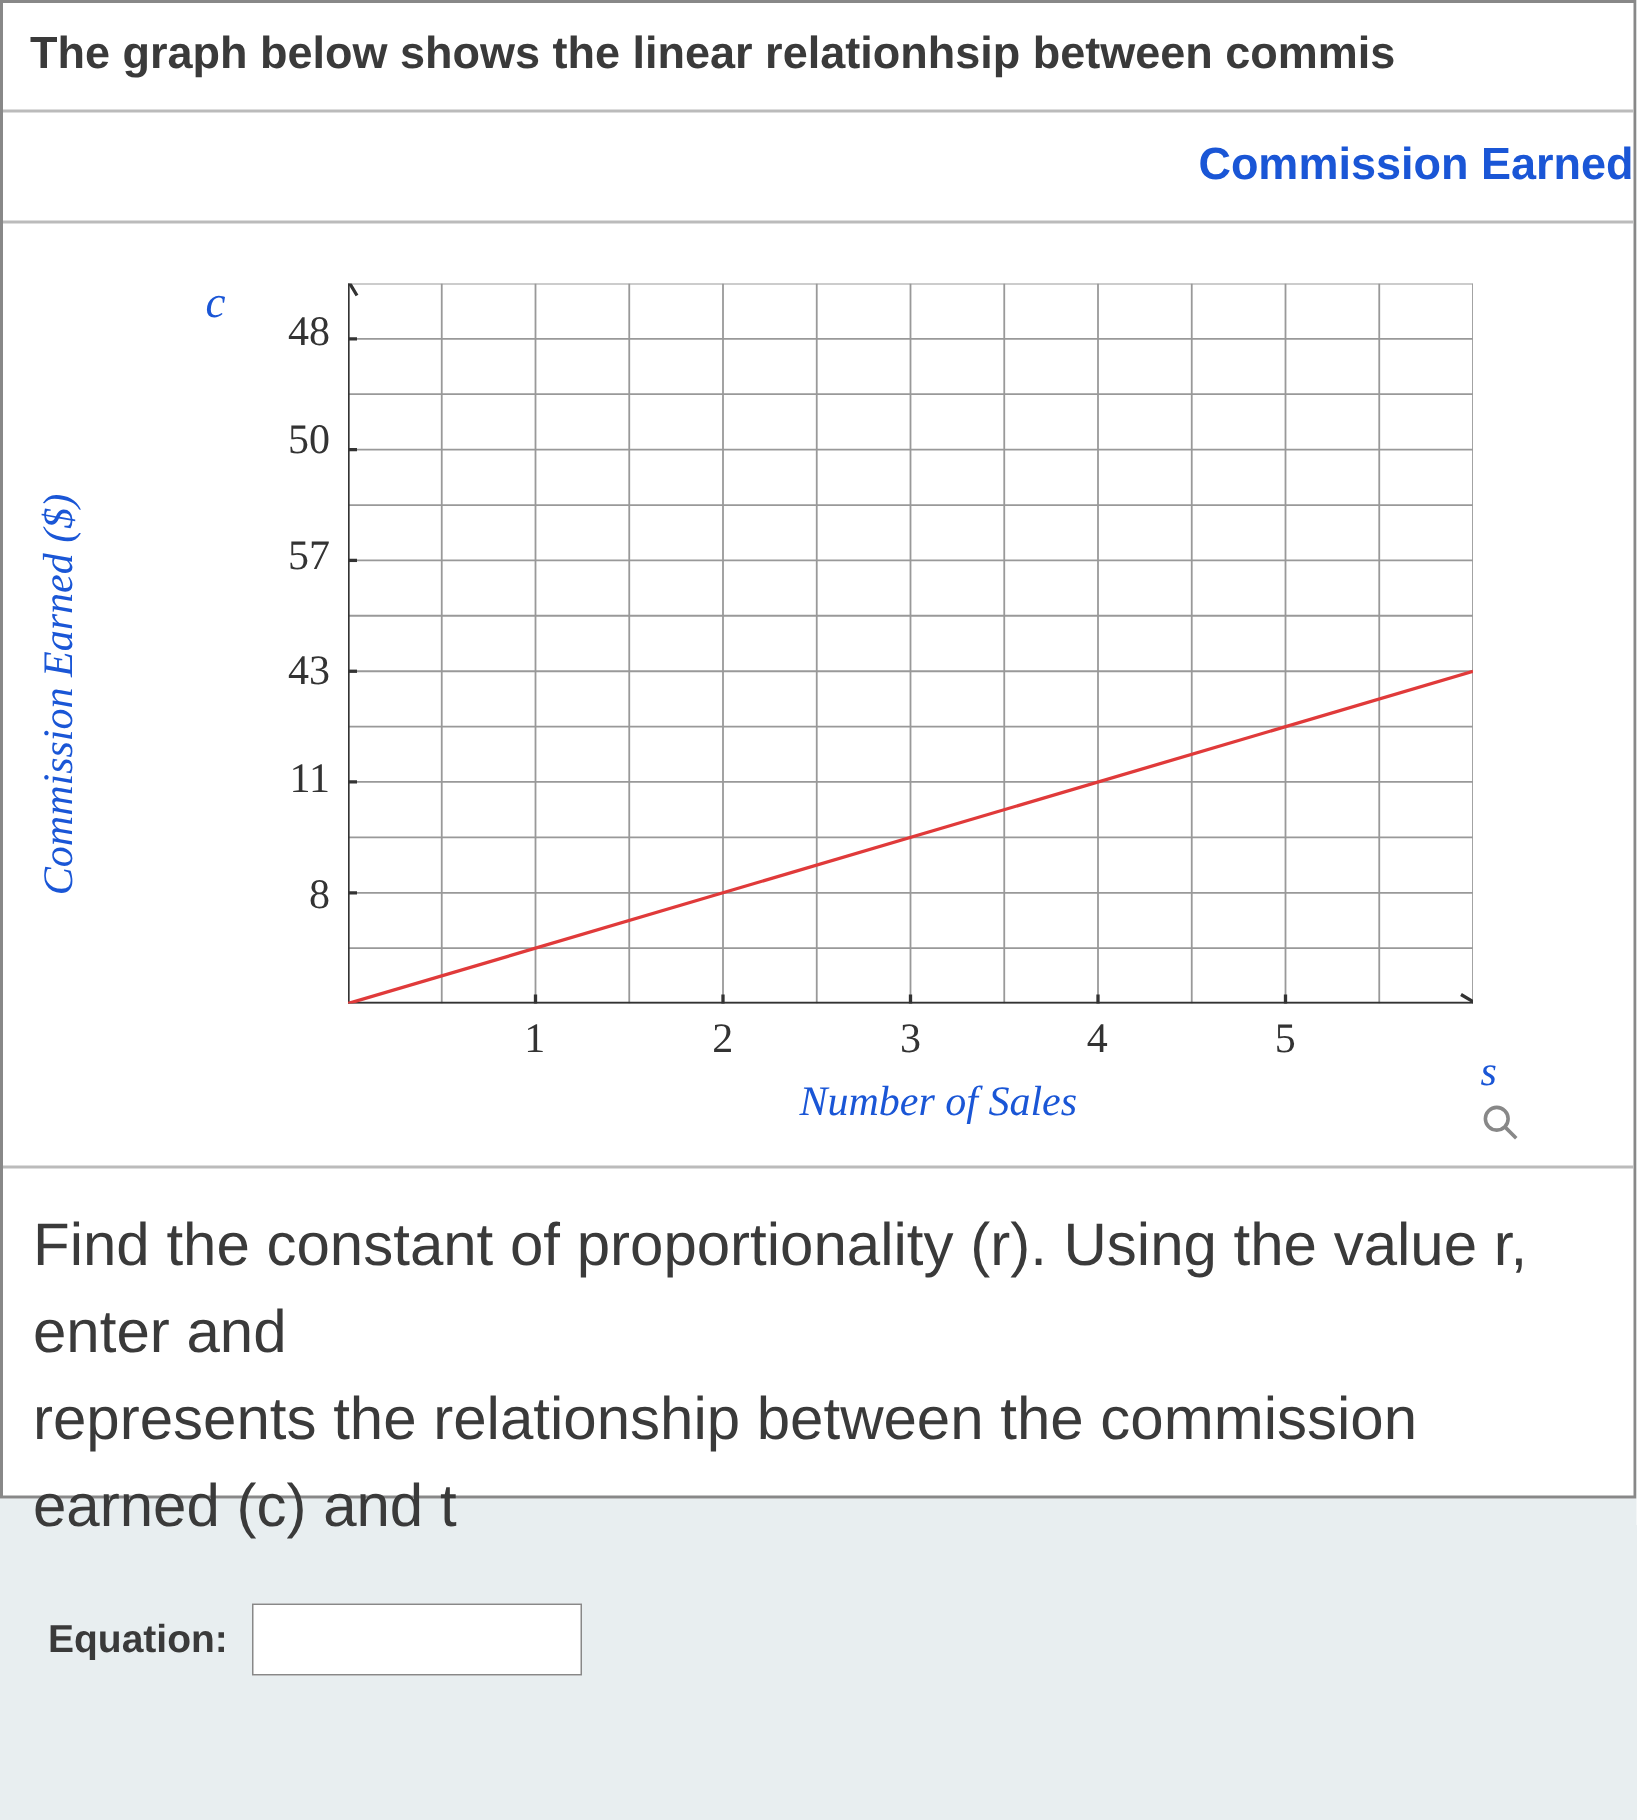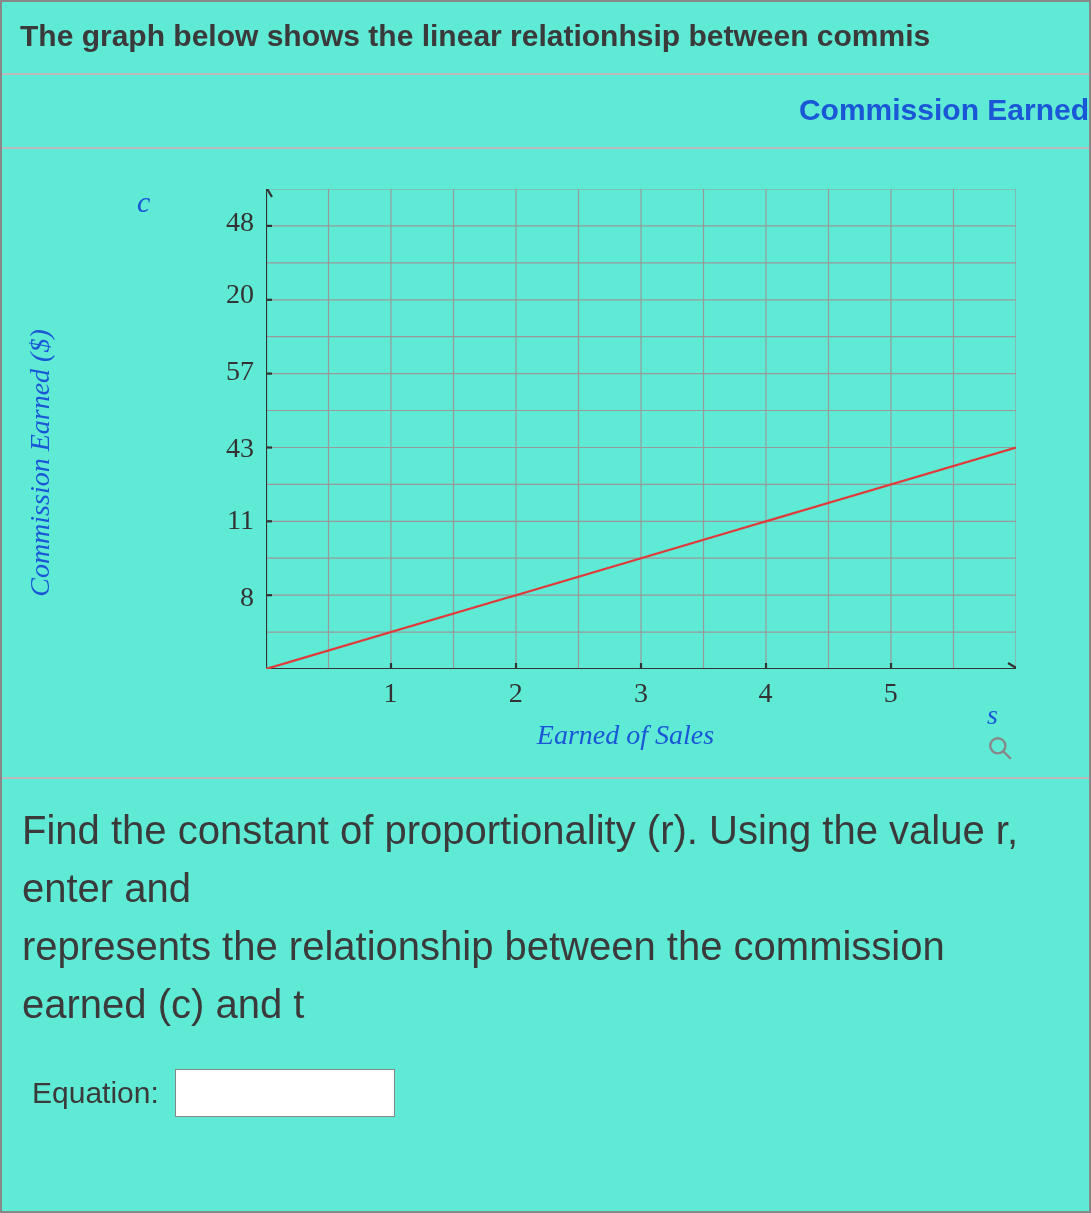--- a/index.html
+++ b/index.html
@@ -7,23 +7,23 @@
     font-family: "Segoe UI", Arial, sans-serif;
     background: #e8eef0;
     width: 1091px;
     height: 1213px;
     overflow: hidden;
     position: relative;
   }
   .outer-frame {
     border: 2px solid #888;
     border-top: 2px solid #888;
-    background: #5eead4;
+    background: #ffffff;
     width: 1091px;
-    height: 1213px;
+    height: 999px;
   }
   .question-text {
     padding: 14px 18px 16px 18px;
     font-size: 30px;
     font-weight: 600;
     color: #3a3a3a;
     line-height: 1.35;
     border-bottom: 2px solid #bbb;
   }
   .chart-title-row {
@@ -88,21 +88,20 @@
     font-size: 28px;
     font-family: "Times New Roman", serif;
     padding-left: 160px;
   }
   .plot {
     position: absolute;
     left: 230px;
     top: 40px;
     width: 750px;
     height: 480px;
-    margin-left: 34px;
   }
   .plot svg { width: 100%; height: 100%; }
   .grid line { stroke: #999; stroke-width: 1.2; }
   .axis-line { stroke: #333; stroke-width: 2.2; }
   .data-line { stroke: #e03a3a; stroke-width: 2.2; fill: none; }
   .tick-label-y {
     position: absolute;
     right: 100%;
     margin-right: 12px;
     font-size: 28px;
@@ -126,22 +125,23 @@
     color: #3a3a3a;
     line-height: 1.45;
   }
   .equation-row {
     padding: 36px 0 0 30px;
     display: flex;
     align-items: center;
     gap: 16px;
   }
   .equation-label {
-    font-size: 30px;
+    font-size: 26px;
     color: #3a3a3a;
+    font-weight: bold;
   }
   .equation-input {
     width: 220px;
     height: 48px;
     border: 1.5px solid #888;
     background: #fff;
     font-size: 24px;
     padding: 0 10px;
   }
 </style>
@@ -158,21 +158,21 @@
     <span class="chart-title">Commission Earned</span>
   </div>
 
   <div class="chart-area">
     <div class="yaxis-label">Commission Earned ($)</div>
     <div class="axis-var-c">c</div>
 
     <div class="plot">
       
       <div class="tick-label-y" style="top:7%">48</div>
-      <div class="tick-label-y" style="top:22%">20</div>
+      <div class="tick-label-y" style="top:22%">50</div>
       <div class="tick-label-y" style="top:38%">57</div>
       <div class="tick-label-y" style="top:54%">43</div>
       <div class="tick-label-y" style="top:69%">11</div>
       <div class="tick-label-y" style="top:85%">8</div>
       
       <div class="tick-label-x" style="left:16.6%">1</div>
       <div class="tick-label-x" style="left:33.3%">2</div>
       <div class="tick-label-x" style="left:50%">3</div>
       <div class="tick-label-x" style="left:66.6%">4</div>
       <div class="tick-label-x" style="left:83.3%">5</div>
@@ -234,21 +234,21 @@
       </svg>
     </div>
 
     <div class="axis-var-s">s</div>
     <div class="magnify-icon">
       <svg width="26" height="26" viewBox="0 0 24 24" fill="none" stroke="#888" stroke-width="2.2">
         <circle cx="10" cy="10" r="7"></circle>
         <line x1="15" y1="15" x2="22" y2="22"></line>
       </svg>
     </div>
-    <div class="xaxis-label">Earned of Sales</div>
+    <div class="xaxis-label">Number of Sales</div>
   </div>
 
   <div class="prompt-text">
     <span>Find the constant of proportionality (r). Using the value r, enter and</span><br>
     <span>represents the relationship between the commission earned (c) and t</span>
   </div>
 
   <div class="equation-row">
     <span class="equation-label">Equation:</span>
     <input class="equation-input" type="text" value="" style="">

